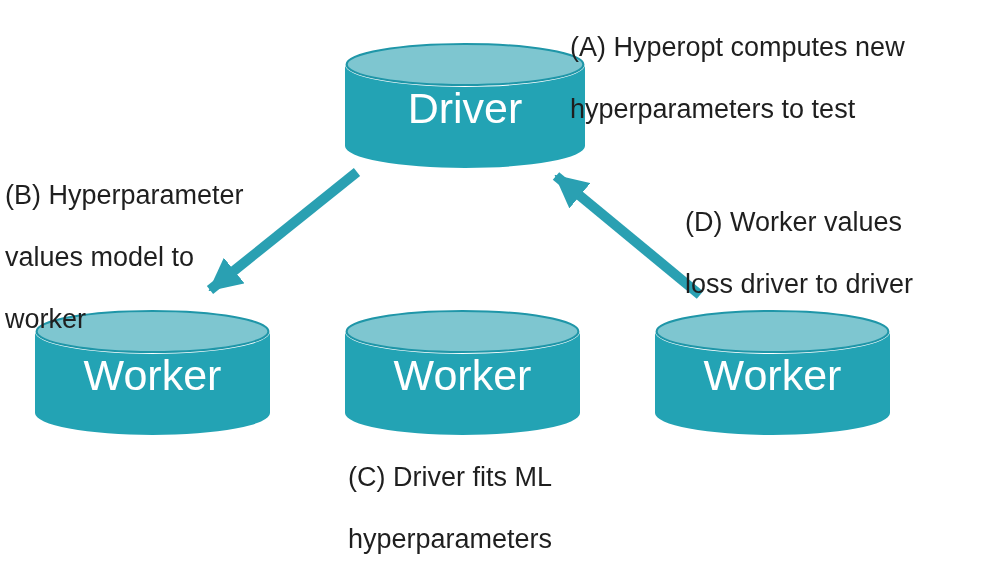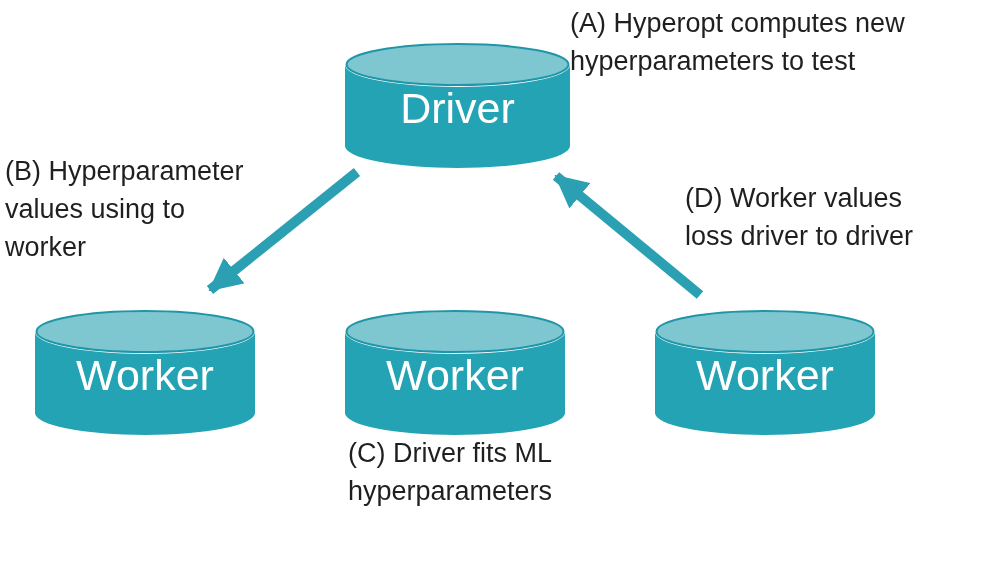--- a/index.html
+++ b/index.html
@@ -5,39 +5,39 @@
 <style>
   html, body { margin: 0; padding: 0; background: #ffffff; }
   .canvas {
     position: relative;
     width: 1000px;
     height: 573px;
     background: #ffffff;
     overflow: hidden;
     font-family: "Liberation Sans", sans-serif;
   }
-  .cylinder { position: absolute; }
+  .cylinder { position: absolute; padding-left: 15px; }
   .cyl-svg { position: absolute; left: 0; top: 0; width: 100%; height: 100%; overflow: visible; }
   .cyl-top { stroke: #1f96a8; stroke-width: 2px; }
   .cyl-label {
     position: absolute;
     left: 0; right: 0; top: 5px; bottom: 0;
     display: flex; align-items: center; justify-content: center;
     color: #ffffff;
     font-size: 43px;
     line-height: 1;
     user-select: none;
   }
   .note {
     position: absolute;
     color: #1f1f1f;
     font-size: 27px;
     line-height: 38px;
   }
-  .note .line { white-space: nowrap; }
+  .note .line { white-space: nowrap; margin-top: 24px; }
   .arrows { position: absolute; left: 0; top: 0; pointer-events: none; }
 </style>
 </head>
 <body>
 
 <div class="canvas">
 
   <svg class="arrows" width="1000" height="573" aria-hidden="true">
     <defs>
       <marker id="ah" viewBox="0 0 3.3 3.3" markerWidth="3.3" markerHeight="3.3" refX="3.1" refY="1.65" orient="auto" markerUnits="strokeWidth">
@@ -80,21 +80,21 @@
     <span class="cyl-label">Worker</span>
   </div>
 
   <div class="note" style="left:570px; top:4px;">
     <div class="line">(A) Hyperopt computes new</div>
     <div class="line">hyperparameters to test</div>
   </div>
 
   <div class="note" style="left:5px; top:152px;">
     <div class="line">(B) Hyperparameter</div>
-    <div class="line">values using to</div>
+    <div class="line">values model to</div>
     <div class="line">worker</div>
   </div>
 
   <div class="note" style="left:348px; top:434px;">
     <div class="line">(C) Driver fits ML</div>
     <div class="line">hyperparameters</div>
   </div>
 
   <div class="note" style="left:685px; top:179px;">
     <div class="line">(D) Worker values</div>

